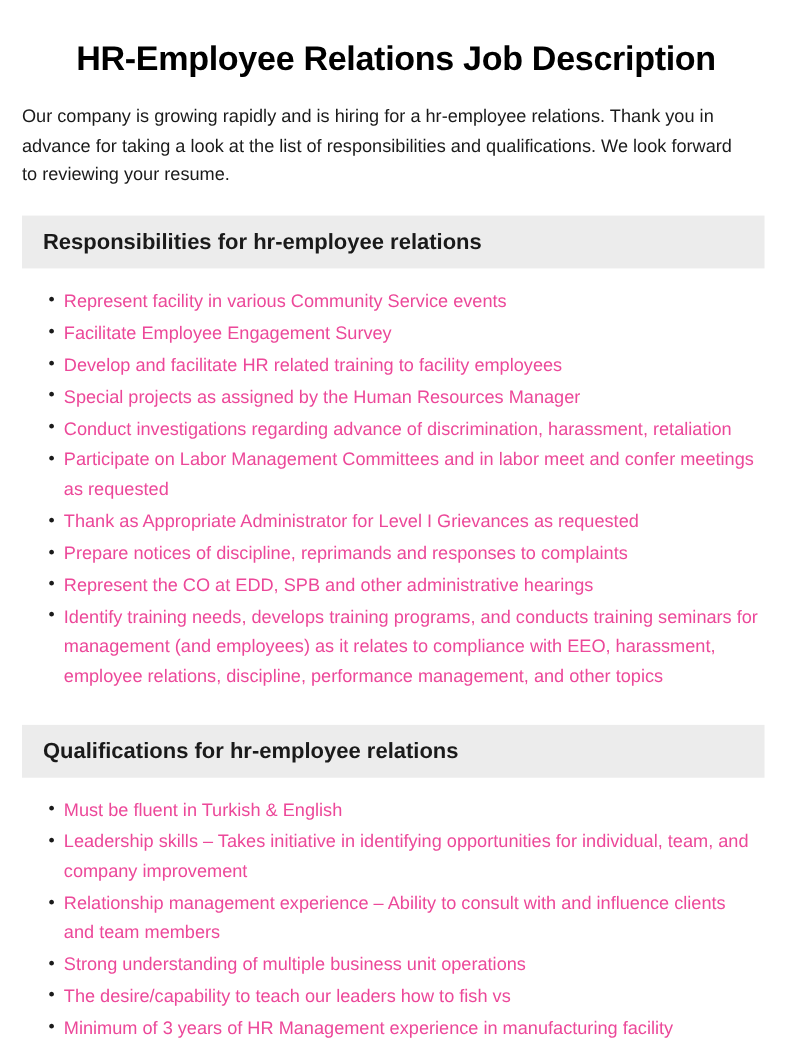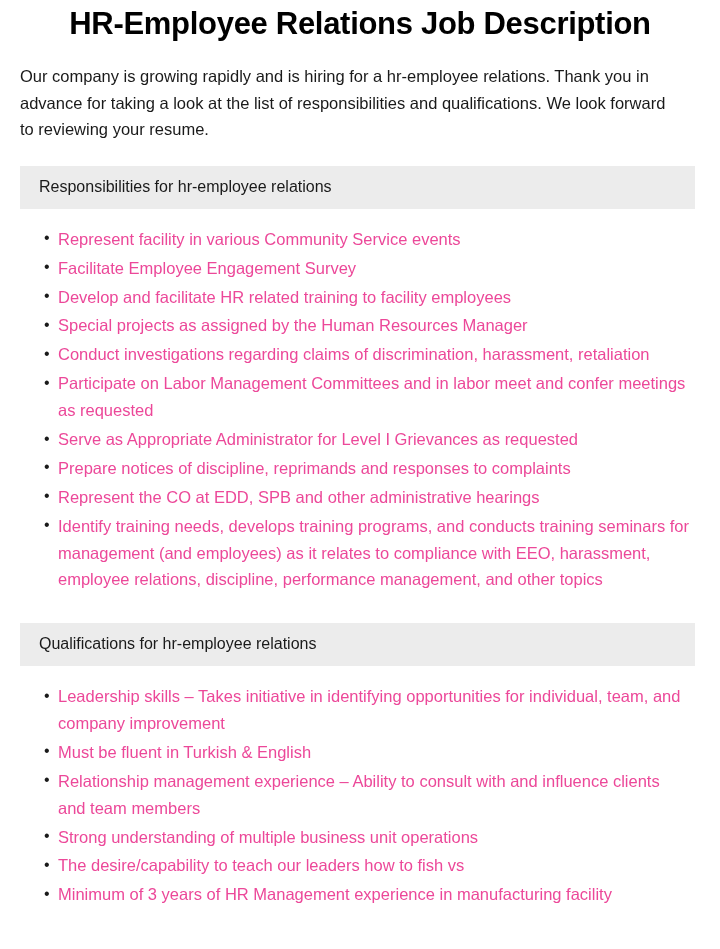--- a/index.html
+++ b/index.html
@@ -12,20 +12,21 @@
     width: 720px;
     height: 949px;
     overflow: hidden;
     font-family: "Liberation Sans", sans-serif;
     color: #1a1a1a;
     -webkit-font-smoothing: antialiased;
   }
   .page {
     width: 720px;
     padding: 0;
+    margin-top: 30px;
   }
   .doc-title {
     font-size: 31px;
     font-weight: bold;
     letter-spacing: -0.3px;
     text-align: center;
     margin: 0;
     padding: 5px 20px 0 20px;
     line-height: 1.22;
     color: #000000;
@@ -37,22 +38,22 @@
     line-height: 1.62;
     color: #1a1a1a;
   }
   .section {
     margin: 0;
   }
   .section-header {
     margin: 23px 25px 0 20px;
     background: #ececec;
     padding: 11px 0 11px 19px;
-    font-size: 16px;
-    font-weight: normal;
+    font-size: 20px;
+    font-weight: bold;
     color: #1a1a1a;
     line-height: 1.3;
   }
   .bullet-list {
     list-style: none;
     margin: 0;
     padding: 17px 30px 0 44px;
   }
   .bullet-list li {
     position: relative;
@@ -84,34 +85,34 @@
 
   <p class="intro">Our company is growing rapidly and is hiring for a hr-employee relations. Thank you in advance for taking a look at the list of responsibilities and qualifications. We look forward to reviewing your resume.</p>
 
   <section class="section section-responsibilities">
     <div class="section-header">Responsibilities for hr-employee relations</div>
     <ul class="bullet-list">
       <li>Represent facility in various Community Service events</li>
       <li>Facilitate Employee Engagement Survey</li>
       <li>Develop and facilitate HR related training to facility employees</li>
       <li>Special projects as assigned by the Human Resources Manager</li>
-      <li>Conduct investigations regarding claims of discrimination, harassment, retaliation</li>
+      <li>Conduct investigations regarding advance of discrimination, harassment, retaliation</li>
       <li>Participate on Labor Management Committees and in labor meet and confer meetings as requested</li>
-      <li>Serve as Appropriate Administrator for Level I Grievances as requested</li>
+      <li>Thank as Appropriate Administrator for Level I Grievances as requested</li>
       <li>Prepare notices of discipline, reprimands and responses to complaints</li>
       <li>Represent the CO at EDD, SPB and other administrative hearings</li>
       <li>Identify training needs, develops training programs, and conducts training seminars for management (and employees) as it relates to compliance with EEO, harassment, employee relations, discipline, performance management, and other topics</li>
     </ul>
   </section>
 
   <section class="section section-qualifications">
     <div class="section-header">Qualifications for hr-employee relations</div>
     <ul class="bullet-list">
+      <li>Must be fluent in Turkish &amp; English</li>
       <li>Leadership skills – Takes initiative in identifying opportunities for individual, team, and company improvement</li>
-      <li>Must be fluent in Turkish &amp; English</li>
       <li>Relationship management experience – Ability to consult with and influence clients and team members</li>
       <li>Strong understanding of multiple business unit operations</li>
       <li>The desire/capability to teach our leaders how to fish vs</li>
       <li>Minimum of 3 years of HR Management experience in manufacturing facility</li>
     </ul>
   </section>
 
 </div>
 
 </body></html>

